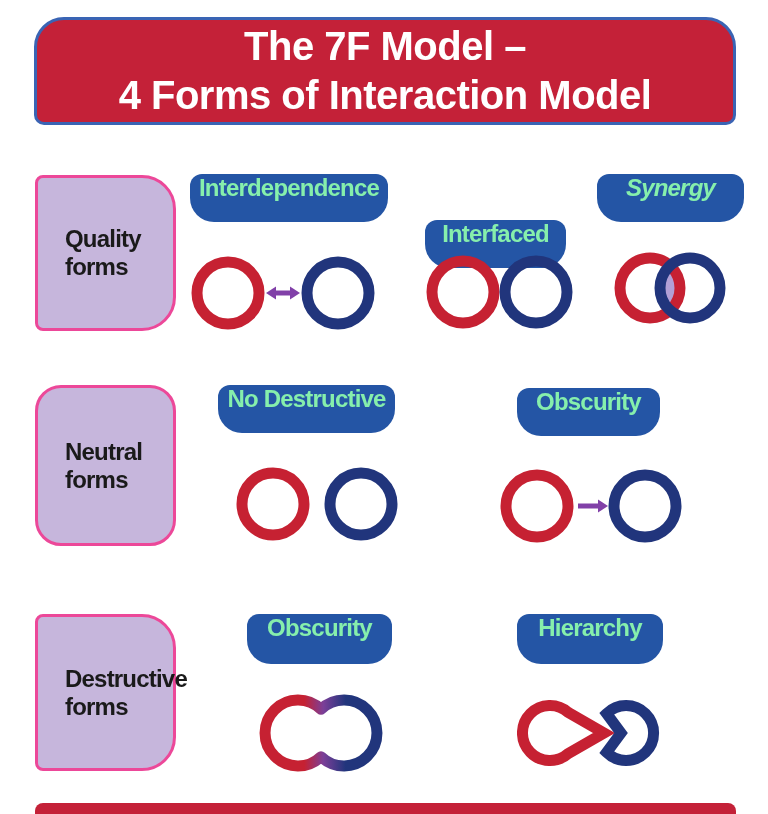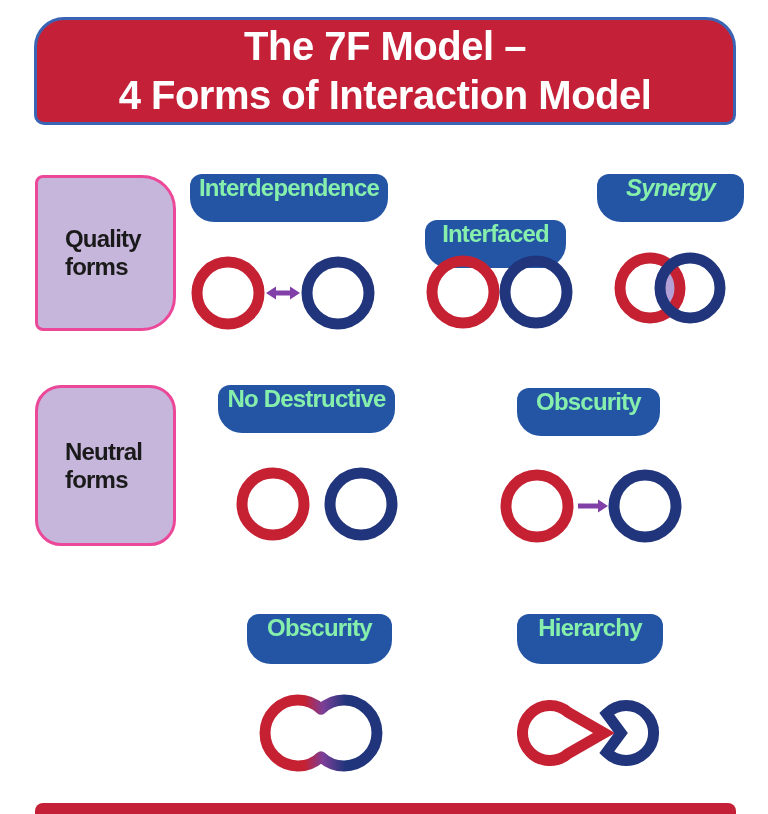--- a/index.html
+++ b/index.html
@@ -62,20 +62,23 @@
   <div class="header-banner">
     <div>The 7F Model –</div>
     <div>4 Forms of Interaction Model</div>
   </div>
 
   <div class="group-box gb-quality">
     <span style="max-width:110px;">Quality forms</span>
   </div>
   <div class="group-box gb-neutral">
     <span style="max-width:110px;">Neutral forms</span>
+  </div>
+  <div class="group-box gb-destructive">
+    <span style="max-width:118px;">Destructive forms</span>
   </div>
 
   <div class="badge b-interdependence">
     <span>Interdependence</span>
   </div>
   <div class="badge b-interfaced">
     <span>Interfaced</span>
   </div>
   <div class="badge b-synergy">
     <span>Synergy</span>

